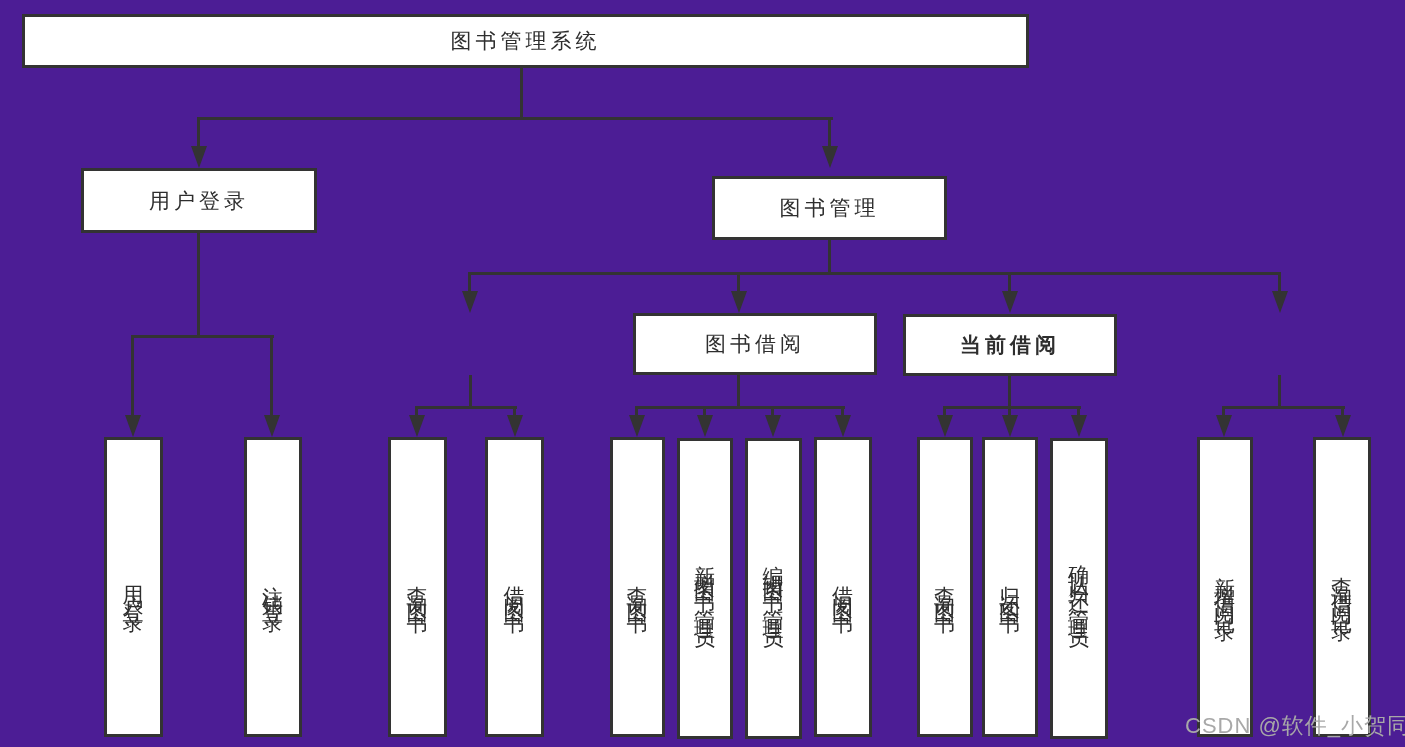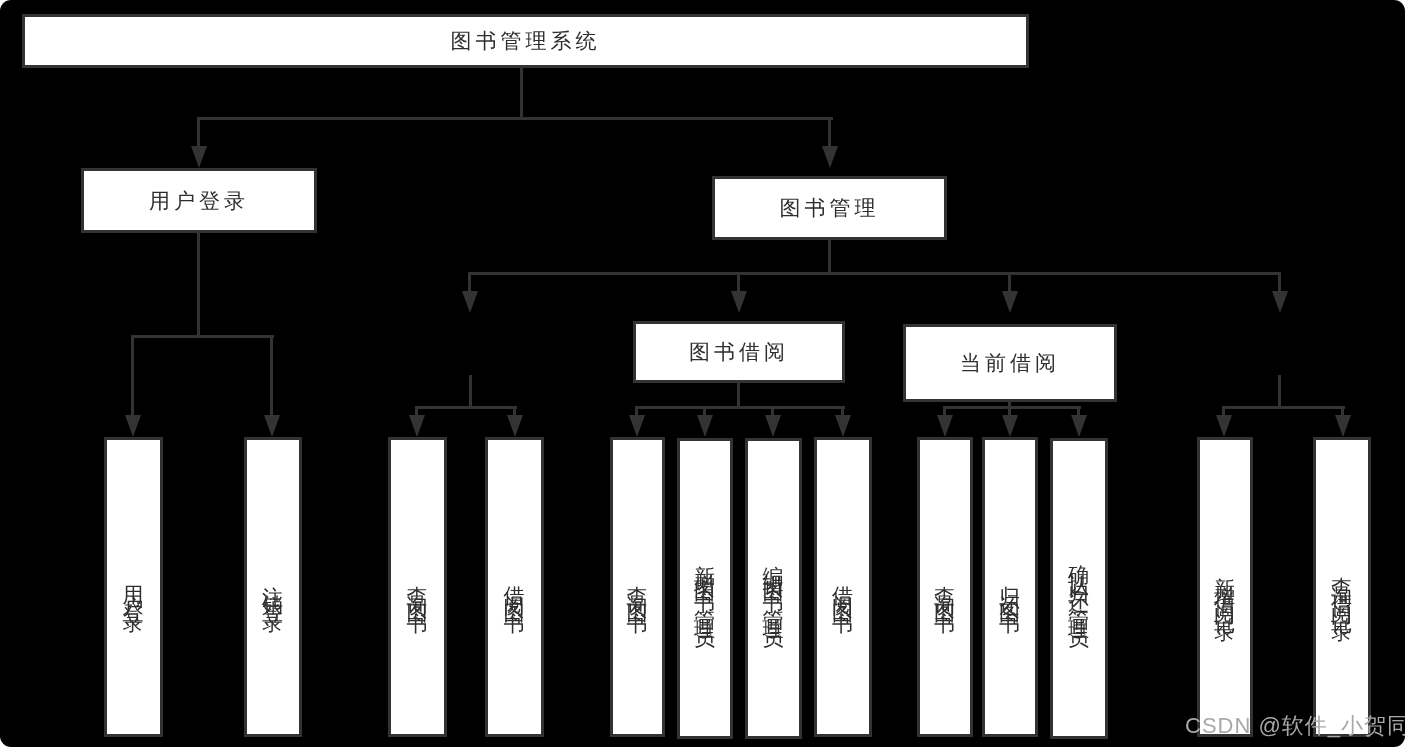--- a/index.html
+++ b/index.html
@@ -1,23 +1,22 @@
 <!DOCTYPE html>
 <html><head>
 <meta charset="utf-8">
 <style>
   html,body{margin:0;padding:0;background:#ffffff;}
   #stage{
     position:relative;
     width:1405px;height:747px;
-    background:#000000;
+    background:#4c1d95;
     overflow:hidden;
     font-family:"Liberation Sans","DejaVu Sans",sans-serif;
     color:#262626;
-    border-radius:11px;
   }
   .node{
     position:absolute;
     box-sizing:border-box;
     background:#ffffff;
     border:3px solid #333333;
     display:flex;
     align-items:center;
     justify-content:center;
     z-index:2;
@@ -125,24 +124,24 @@
     <span>图书管理系统</span>
   </div>
 
   <div class="node node-h" style="left:81px;top:168px;width:236px;height:65px;">
     <span>用户登录</span>
   </div>
   <div class="node node-h" style="left:712px;top:176px;width:235px;height:64px;">
     <span>图书管理</span>
   </div>
 
-  <div class="node node-h" style="left:633px;top:313px;width:212px;height:62px;margin-top:8px;">
+  <div class="node node-h" style="left:633px;top:313px;width:244px;height:62px;">
     <span>图书借阅</span>
   </div>
-  <div class="node node-h" style="left:903px;top:324px;width:214px;height:78px;">
+  <div class="node node-h" style="left:903px;top:314px;width:214px;height:62px;font-weight:bold;">
     <span>当前借阅</span>
   </div>
 
   <div class="node node-v" style="left:104px;top:437px;width:59px;height:300px;">
     <span>用户登录</span>
   </div>
   <div class="node node-v" style="left:244px;top:437px;width:58px;height:300px;">
     <span>注销登录</span>
   </div>
 

